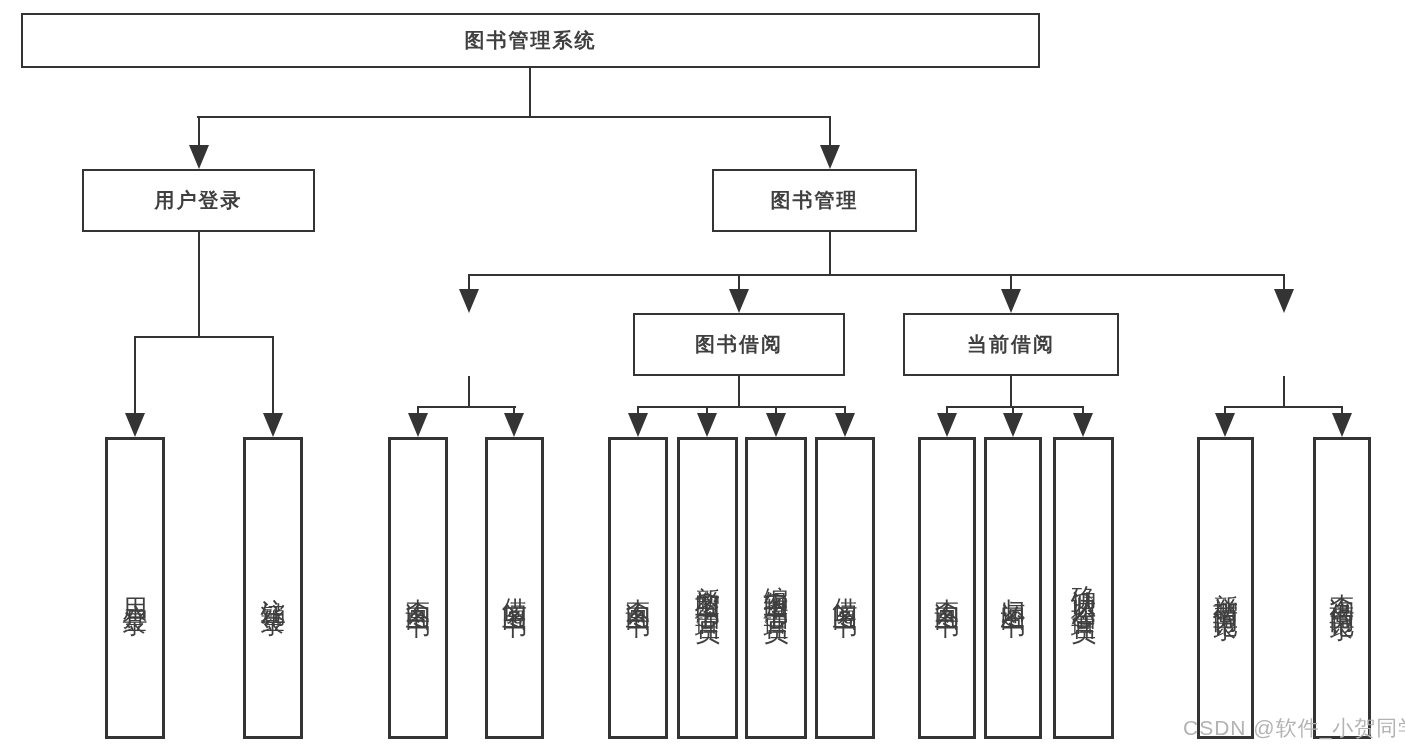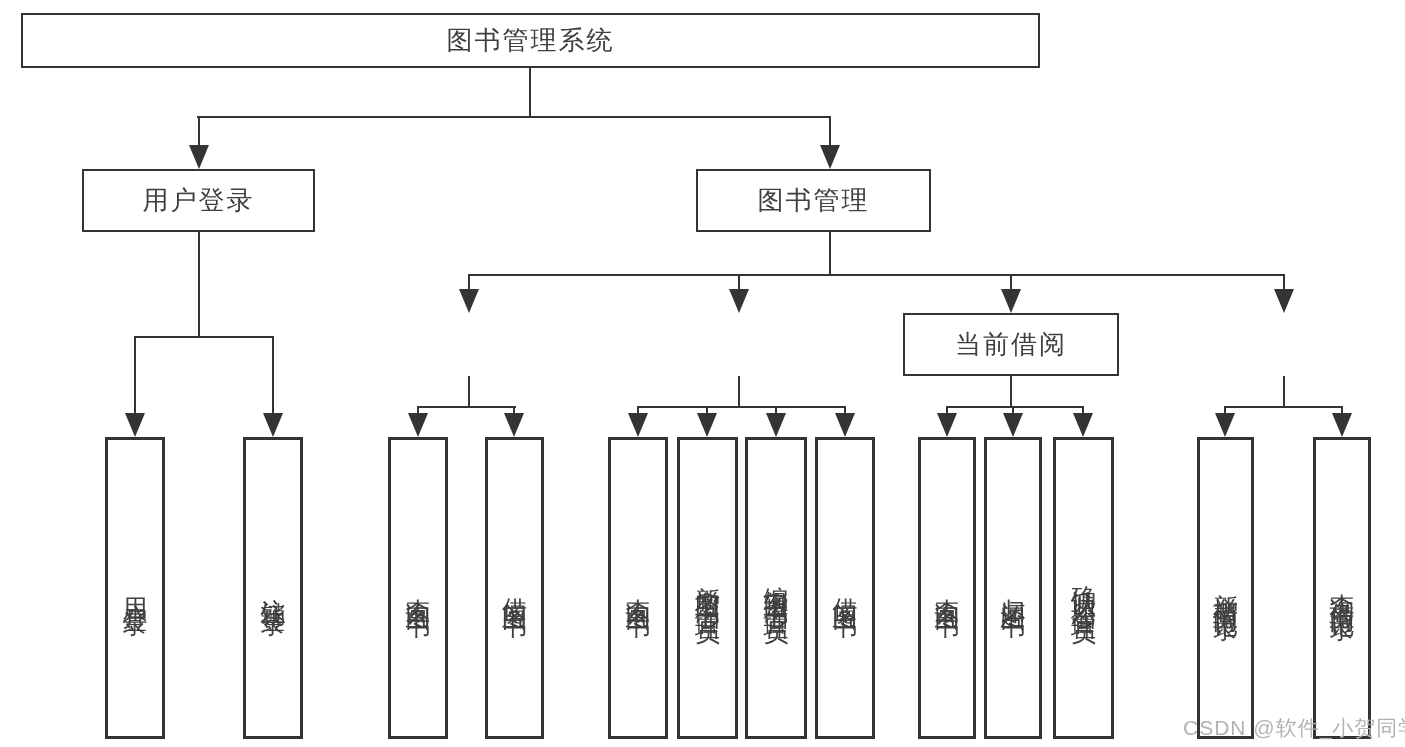--- a/index.html
+++ b/index.html
@@ -5,21 +5,21 @@
   html,body{margin:0;padding:0;background:#ffffff;}
   .canvas{
     position:relative;width:1405px;height:747px;background:#ffffff;
     font-family:"Liberation Sans","DejaVu Sans",sans-serif;overflow:hidden;
   }
   .box{
     position:absolute;box-sizing:border-box;background:#ffffff;
     border:2px solid #343434;color:#3f3f3f;
     display:flex;align-items:center;justify-content:center;
   }
-  .hbox{font-size:26px;letter-spacing:2px;font-weight:400;}
+  .hbox{font-size:20px;letter-spacing:2px;font-weight:700;}
   .vbox{
     border-width:3px;
     writing-mode:vertical-rl;text-orientation:mixed;
     font-size:25px;line-height:1;letter-spacing:5px;
   }
   .vline{position:absolute;width:2px;background:#343434;}
   .hline{position:absolute;height:2px;background:#343434;}
   .arr{
     position:absolute;width:0;height:0;
     border-left:10px solid transparent;border-right:10px solid transparent;
@@ -90,22 +90,23 @@
   <div class="vline" style="left:1283px;top:376px;height:31px"></div>
   <div class="hline" style="left:1224px;top:406px;width:117px"></div>
   <div class="vline" style="left:1224px;top:406px;height:10px"></div>
   <div class="arr" style="left:1215px;top:413px"></div>
   <div class="vline" style="left:1340.5px;top:406px;height:10px"></div>
   <div class="arr" style="left:1331.5px;top:413px"></div>
 
   <div class="box hbox" style="left:21px;top:13px;width:1019px;height:55px">图书管理系统</div>
 
   <div class="box hbox" style="left:82px;top:169px;width:233px;height:63px">用户登录</div>
-  <div class="box hbox" style="left:696px;top:169px;width:235px;height:63px">图书管理</div>
+  <div class="box hbox" style="left:712px;top:169px;width:205px;height:63px">图书管理</div>
 
+  <div class="box hbox" style="left:633px;top:313px;width:212px;height:63px">图书借阅</div>
   <div class="box hbox" style="left:903px;top:313px;width:216px;height:63px">当前借阅</div>
 
   <div class="box vbox" style="left:105px;top:437px;width:60px;height:302px">用户登录</div>
   <div class="box vbox" style="left:243px;top:437px;width:60px;height:302px">注销登录</div>
 
   <div class="box vbox" style="left:388px;top:437px;width:60px;height:302px">查询图书</div>
   <div class="box vbox" style="left:485px;top:437px;width:59px;height:302px">借阅图书</div>
 
   <div class="box vbox" style="left:608px;top:437px;width:60px;height:302px">查询图书</div>
   <div class="box vbox" style="left:677px;top:437px;width:61px;height:302px">新增图书（管理员）</div>

